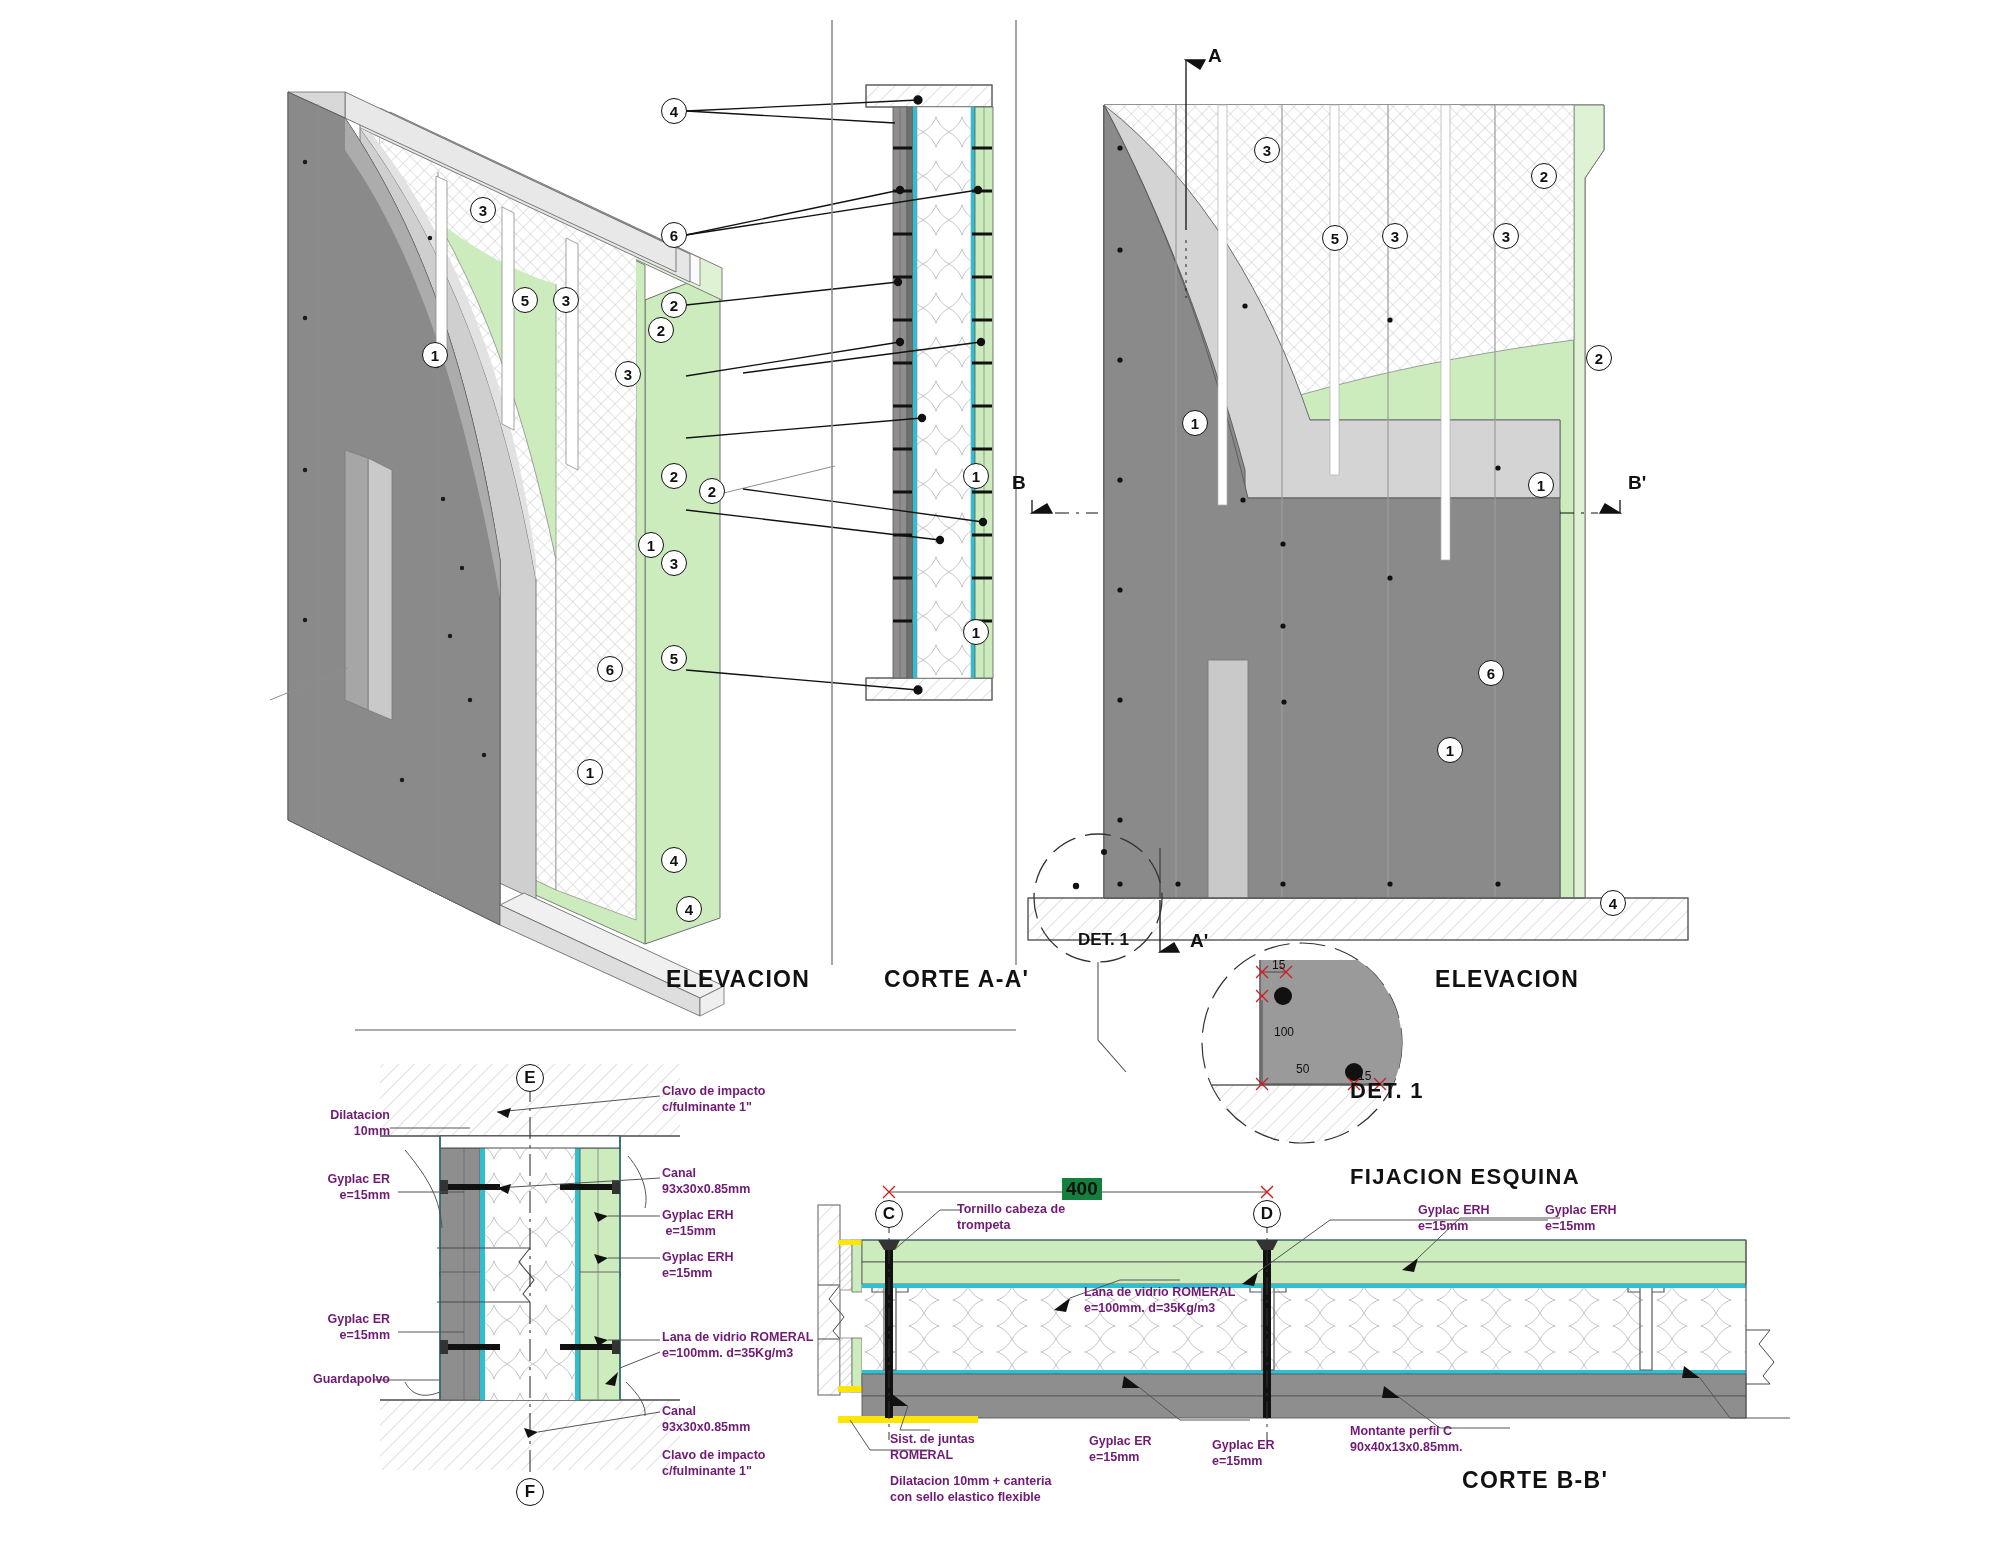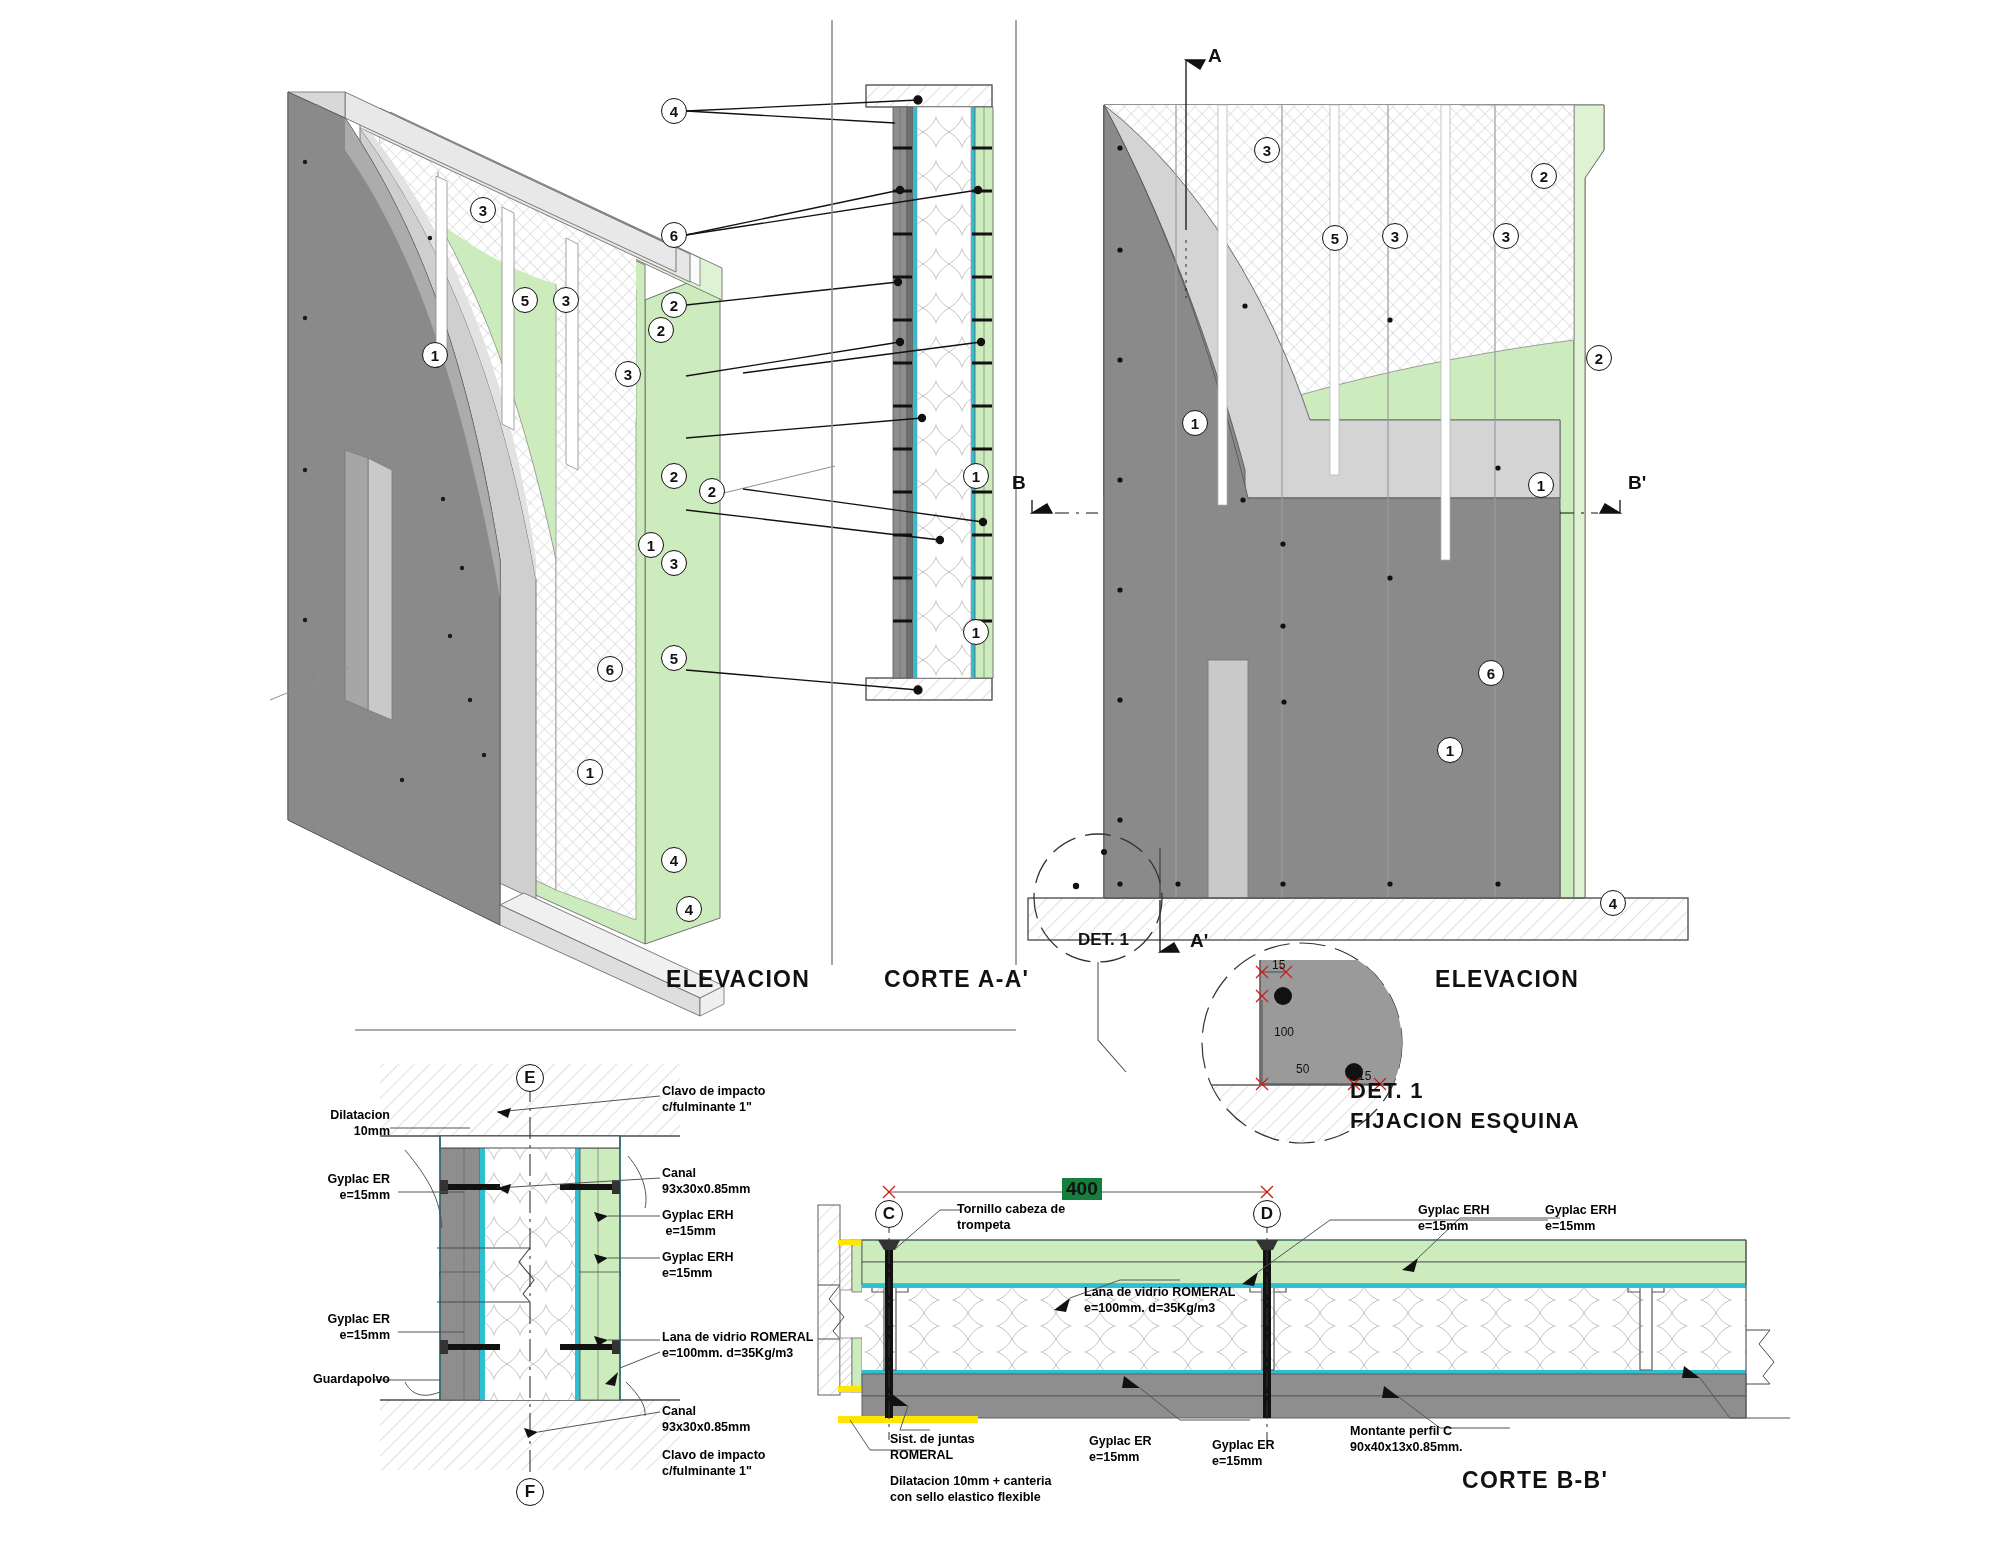--- a/index.html
+++ b/index.html
@@ -1,20 +1,20 @@
 <!DOCTYPE html>
 <html><head>
 <meta charset="utf-8">
 <style>
   html,body{margin:0;padding:0;background:#ffffff;}
   body{width:2000px;height:1554px;position:relative;overflow:hidden;
        font-family:"Liberation Sans",sans-serif;color:#1a1a1a;}
   .sheet{position:absolute;inset:0;}
   .viewtitle{position:absolute;font-size:23px;font-weight:700;letter-spacing:1.3px;color:#111;}
-  .lbl{position:absolute;font-size:12.5px;font-weight:700;line-height:1.25;color:#000000;white-space:pre;}
+  .lbl{position:absolute;font-size:12.5px;font-weight:700;line-height:1.25;color:#701a75;white-space:pre;}
   .lbl.r{text-align:right;}
   .dim{position:absolute;font-size:12px;font-weight:400;color:#111;}
   .secmark{position:absolute;font-size:19px;font-weight:700;color:#111;}
   .bub{position:absolute;width:26px;height:26px;border-radius:50%;border:1.7px solid #111;
        background:#fff;color:#111;font-size:15px;font-weight:700;display:flex;
        align-items:center;justify-content:center;box-sizing:border-box;z-index:6;}
   .gridbub{position:absolute;width:28px;height:28px;border-radius:50%;border:1.6px solid #111;
        background:#fff;color:#111;font-size:17px;font-weight:700;display:flex;
        align-items:center;justify-content:center;box-sizing:border-box;z-index:6;}
   svg{display:block;overflow:visible;}
@@ -510,21 +510,21 @@
   <div class="bub" style="left:1586px;top:345px">2</div>
   <div class="bub" style="left:1182px;top:410px">1</div>
   <div class="bub" style="left:1528px;top:472px">1</div>
   <div class="bub" style="left:1478px;top:660px">6</div>
   <div class="bub" style="left:1437px;top:737px">1</div>
   <div class="bub" style="left:1600px;top:890px">4</div>
 </div>
 
 <div>
   <div class="viewtitle" style="left:1350px;top:1078px;font-size:22px">DET. 1</div>
-  <div class="viewtitle" style="left:1350px;top:1108px;font-size:22px">FIJACION ESQUINA</div>
+  <div class="viewtitle" style="left:1350px;top:1164px;font-size:22px">FIJACION ESQUINA</div>
   <div class="dim" style="left:1272px;top:958px">15</div>
   <div class="dim" style="left:1274px;top:1025px">100</div>
   <div class="dim" style="left:1296px;top:1062px">50</div>
   <div class="dim" style="left:1358px;top:1069px">15</div>
 </div>
 
 <div>
   <div class="gridbub" style="left:516px;top:1064px">E</div>
   <div class="gridbub" style="left:516px;top:1478px">F</div>
 

